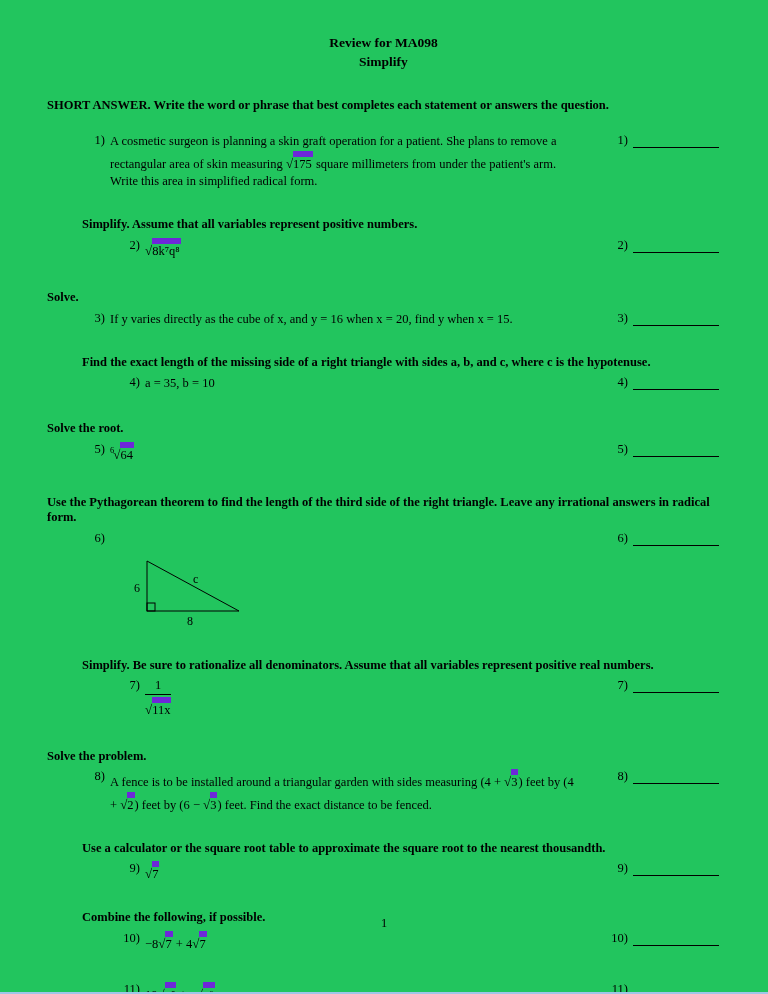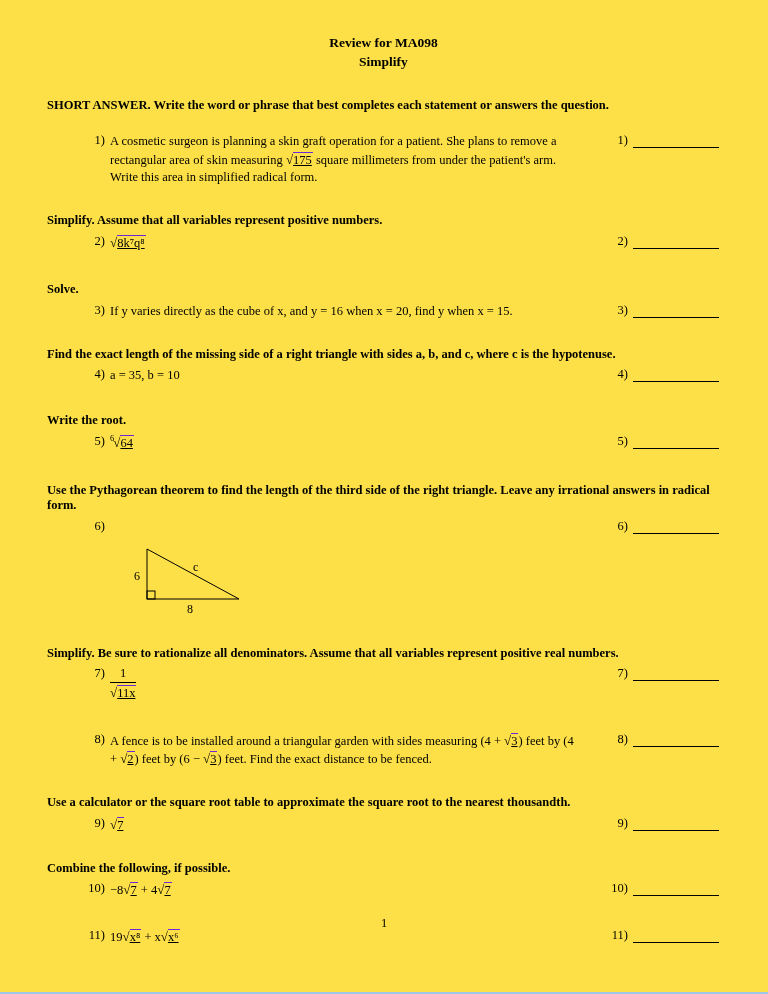--- a/index.html
+++ b/index.html
@@ -4,47 +4,47 @@
 <style>
   * { box-sizing: border-box; }
   html, body { margin: 0; padding: 0; }
   body {
     width: 768px; height: 994px;
     background: #ffffff;
     font-family: "Liberation Serif", "DejaVu Serif", serif;
     font-size: 12.5px;
     color: #000;
   }
-  .page { position: relative; width: 768px; height: 994px; overflow: hidden; background:#fde047; }
+  .page { position: relative; width: 768px; height: 994px; overflow: hidden; background:#22c55e; }
   .content { padding: 34px 48px 0 47px; }
 
   .title { text-align: center; font-weight: bold; font-size: 13.5px; line-height: 1.4; }
 
   .short { font-weight: bold; margin-top: 26px; }
 
   .sec-heading { font-weight: bold; line-height: 1.25; }
 
   .mt20 { margin-top: 20px; }
-  .mt26 { margin-top: 26px; }
+  .mt26 { margin-top: 26px; margin-left: 35px; }
   .mt28 { margin-top: 28px; }
   .mt30 { margin-top: 30px; }
 
   .qrow { display: flex; align-items: flex-start; margin-top: 5px; }
   .qleft { display: flex; flex: 1; padding-left: 38px; align-items: flex-start; }
   .qnum { white-space: nowrap; margin-right: 5px; min-width: 20px; text-align: right; }
   .qtext { max-width: 472px; line-height: 1.42; }
 
   .anscell { display: flex; width: 122px; flex-shrink: 0; margin-left: auto; align-items: flex-start; }
   .ansnum { width: 30px; text-align: right; }
   .ansline { width: 86px; height: 15px; border-bottom: 1px solid #000; margin-left: 5px; }
 
   
   .sqrt { white-space: nowrap; }
   .rsign { font-size: 13px; }
-  .rbar { border-top: 1px solid #6d28d9; display: inline-block; line-height: 1.15; padding-right: 1px; text-decoration: underline; }
+  .rbar { border-top: 6px solid #6d28d9; display: inline-block; line-height: 1.15; padding-right: 1px; }
   .ridx { display: inline-block; font-size: 8.5px; position: relative; top: -6px; margin-right: -1px; }
 
   
   .frac { display: inline-block; text-align: center; vertical-align: -10px; }
   .fnum { display: block; border-bottom: 1px solid #000; padding: 0 5px 1px 5px; line-height: 1.15; }
   .fden { display: block; line-height: 1.3; padding-top: 2px; }
 
   
   .figure-wrap { margin: 8px 0 0 80px; }
   .tri { fill: none; stroke: #000; stroke-width: 1; }
@@ -116,21 +116,21 @@
           <span class="qtext">a = 35, b = 10</span>
         </div>
         <div class="anscell">
           <span class="ansnum">4)</span>
           <span class="ansline"></span>
         </div>
       </div>
     </div>
 
     <div class="sec mt28">
-      <div class="sec-heading">Write the root.</div>
+      <div class="sec-heading">Solve the root.</div>
       <div class="qrow">
         <div class="qleft">
           <span class="qnum">5)</span>
           <span class="qtext"><span class="ridx">6</span><span class="sqrt"><span class="rsign">√</span><span class="rbar">64</span></span></span>
         </div>
         <div class="anscell">
           <span class="ansnum">5)</span>
           <span class="ansline"></span>
         </div>
       </div>
@@ -167,20 +167,21 @@
           <span class="qtext"><span class="frac"><span class="fnum">1</span><span class="fden"><span class="sqrt"><span class="rsign">√</span><span class="rbar">11x</span></span></span></span></span>
         </div>
         <div class="anscell">
           <span class="ansnum">7)</span>
           <span class="ansline"></span>
         </div>
       </div>
     </div>
 
     <div class="sec mt30">
+      <div class="sec-heading">Solve the problem.</div>
       <div class="qrow">
         <div class="qleft">
           <span class="qnum">8)</span>
           <span class="qtext"><span>A fence is to be installed around a triangular garden with sides measuring (4 + </span><span class="sqrt"><span class="rsign">√</span><span class="rbar">3</span></span><span>) feet by (4 + </span><span class="sqrt"><span class="rsign">√</span><span class="rbar">2</span></span><span>) feet by (6 − </span><span class="sqrt"><span class="rsign">√</span><span class="rbar">3</span></span><span>) feet.  Find the exact distance to be fenced.</span></span>
         </div>
         <div class="anscell">
           <span class="ansnum">8)</span>
           <span class="ansline"></span>
         </div>
       </div>

